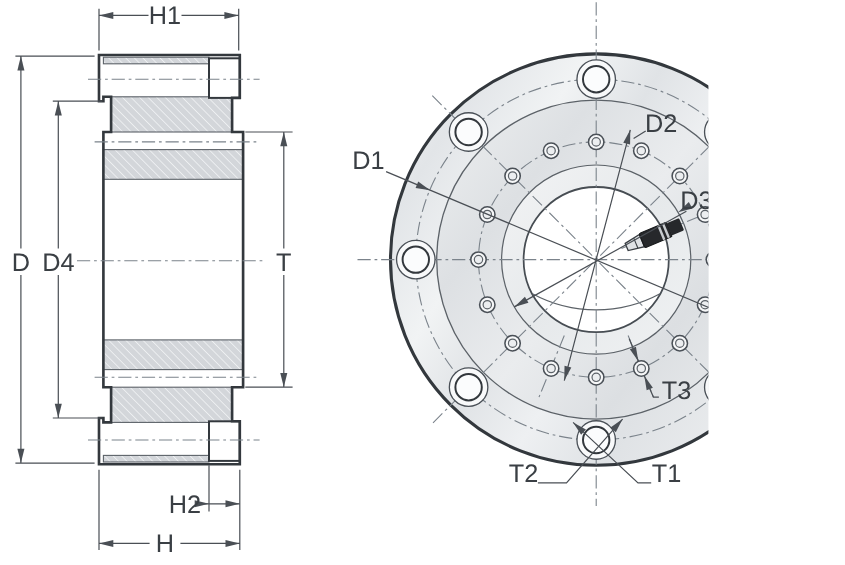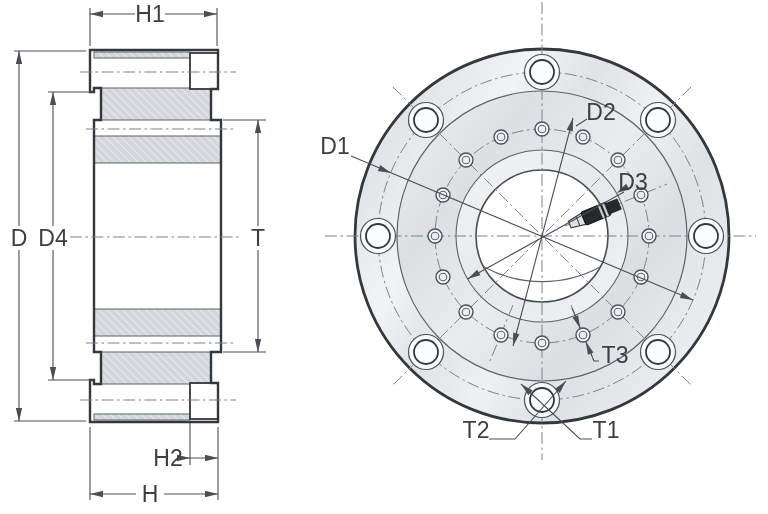--- a/index.html
+++ b/index.html
@@ -2,21 +2,21 @@
 <html style="--outline: #33383d; --thin_line: #5c6268; --centerline: #7b838b; --dimension: #4a4f55; --label_text: #3a3f44; --hatch_fill: #d3d6da; --hatch_line: #eef0f2; --bore_line: #474d53; --hole_ring: #4a5057; --connector_body: #26282b; --background: #ffffff;"><head>
 <meta charset="utf-8">
 <style>
   :root{
     --outline:#33383d; --thin_line:#5c6268; --centerline:#7b838b;
     --dimension:#4a4f55; --label_text:#3a3f44; --hatch_fill:#d3d6da;
     --hatch_line:#eef0f2; --bore_line:#474d53; --hole_ring:#4a5057;
     --connector_body:#26282b; --background:#ffffff;
   }
   html,body{margin:0;padding:0;background:var(--background);}
-  .stage{width:768px;height:514px;position:relative;background:var(--background);overflow:hidden;}
+  .stage{width:644px;height:514px;position:relative;background:var(--background);overflow:hidden;}
   svg{display:block;}
   .ol{stroke:var(--outline);stroke-width:2.4;fill:none;stroke-linejoin:miter;}
   .ol2{stroke:var(--outline);stroke-width:1.8;fill:#ffffff;}
   .thin{stroke:var(--thin_line);stroke-width:1.1;fill:none;}
   .cl{stroke:var(--centerline);stroke-width:1;fill:none;stroke-dasharray:12 3.5 2.5 3.5;}
   .dim{stroke:var(--dimension);stroke-width:1.1;fill:none;}
   .arr{fill:var(--dimension);stroke:none;}
   .hatch{fill:url(#hatchPat);stroke:var(--thin_line);stroke-width:1;}
   .lbl{font-family:"Liberation Sans",sans-serif;font-size:23px;fill:var(--label_text);text-anchor:middle;}
   .disc{fill:url(#gMetal);stroke:var(--outline);stroke-width:2.8;}

